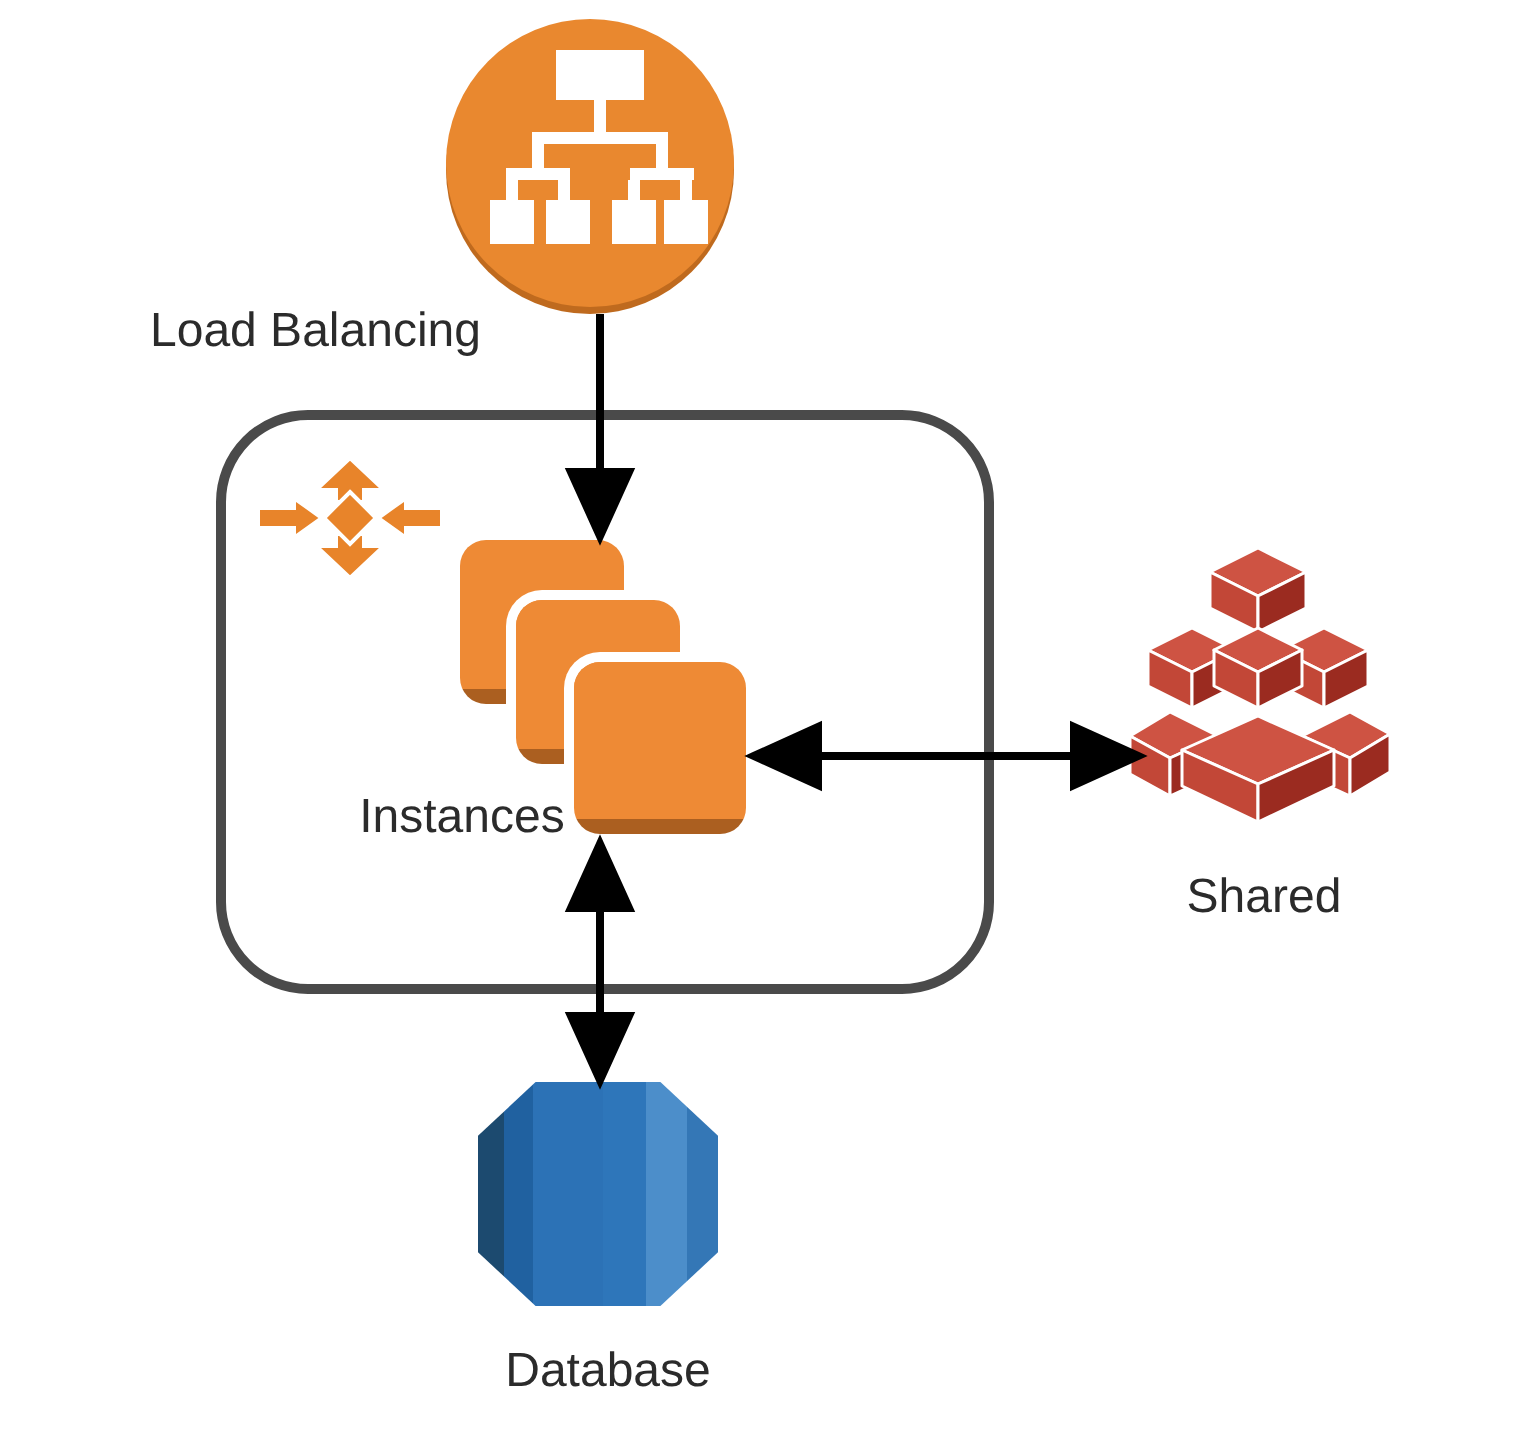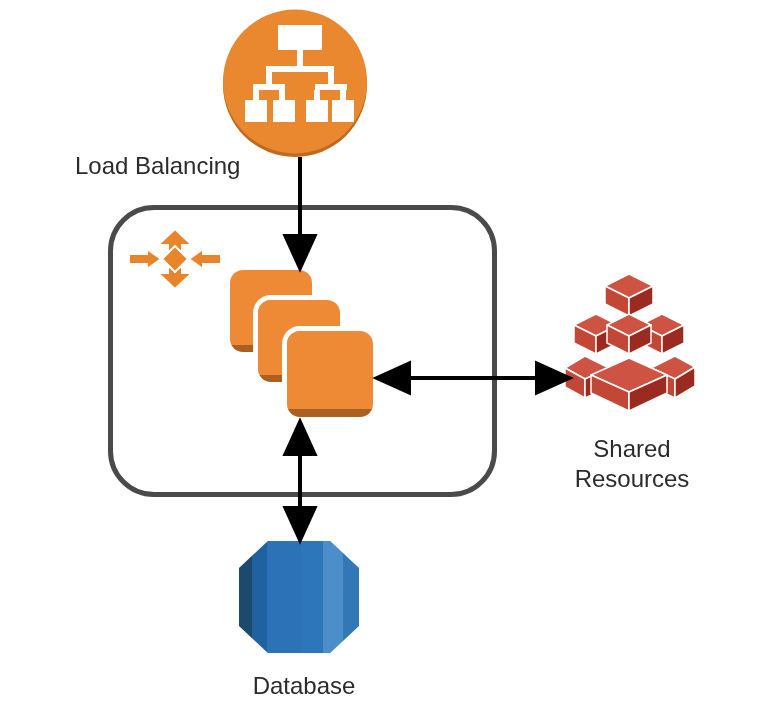--- a/index.html
+++ b/index.html
@@ -78,20 +78,21 @@
       <path d="M61 31 L75 21 L75 26 L93 26 L93 36 L75 36 L75 41 Z"></path>
       <path d="M47 1 L64 17 L54 17 L54 23 L40 23 L40 17 L30 17 Z"></path>
       <path d="M47 61 L30 45 L40 45 L40 39 L54 39 L54 45 L64 45 Z"></path>
       <path d="M47 18 L60 31 L47 44 L34 31 Z"></path>
     </g>
   </svg>
 
   <div id="sq1" class="instance-sq"></div>
   <div id="sq2" class="instance-sq"></div>
   <div id="sq3" class="instance-sq"></div>
+  <div class="lbl center" style="left:166px;top:395px;width:130px;z-index:5;">Instances</div>
 
   <svg class="icon-abs" style="left:563px;top:272px;" width="134" height="140" viewBox="0 0 134 140">
     <g stroke="#ffffff" stroke-width="1.5" stroke-linejoin="round">
 
       <polygon points="66,2 90,14 66,26 42,14" fill="#ce5343"></polygon>
       <polygon points="42,14 66,26 66,44 42,32" fill="#c24737"></polygon>
       <polygon points="66,26 90,14 90,32 66,44" fill="#9b2b20"></polygon>
 
       <polygon points="33,42 55,53 33,64 11,53" fill="#ce5343"></polygon>
       <polygon points="11,53 33,64 33,82 11,71" fill="#c24737"></polygon>
@@ -109,21 +110,20 @@
       <polygon points="112,84 132,95 112,107 88,96" fill="#ce5343"></polygon>
       <polygon points="88,96 112,107 112,126 88,115" fill="#c24737"></polygon>
       <polygon points="112,107 132,95 132,114 112,126" fill="#9b2b20"></polygon>
       <polygon points="66,86 104,103 66,120 28,103" fill="#ce5343"></polygon>
       <polygon points="28,103 66,120 66,139 28,121" fill="#c24737"></polygon>
       <polygon points="66,120 104,103 104,121 66,139" fill="#9b2b20"></polygon>
     </g>
   </svg>
   <div class="lbl center" style="left:558px;top:406px;width:148px;line-height:30px;margin-top:28px;">
     <span>Shared</span><br>
-    <span>Resources</span>
   </div>
 
   <div id="database-icon"></div>
   <div class="lbl center" style="left:244px;top:672px;width:120px;font-size:24px;">Database</div>
 
   <svg id="arrow-layer" width="766" height="720" viewBox="0 0 766 720">
     <g stroke="#000000" stroke-width="4" fill="#000000">
       <line x1="300" y1="157" x2="300" y2="240"></line>
       <path d="M300 268 L285.5 236 L314.5 236 Z"></path>
     </g>

